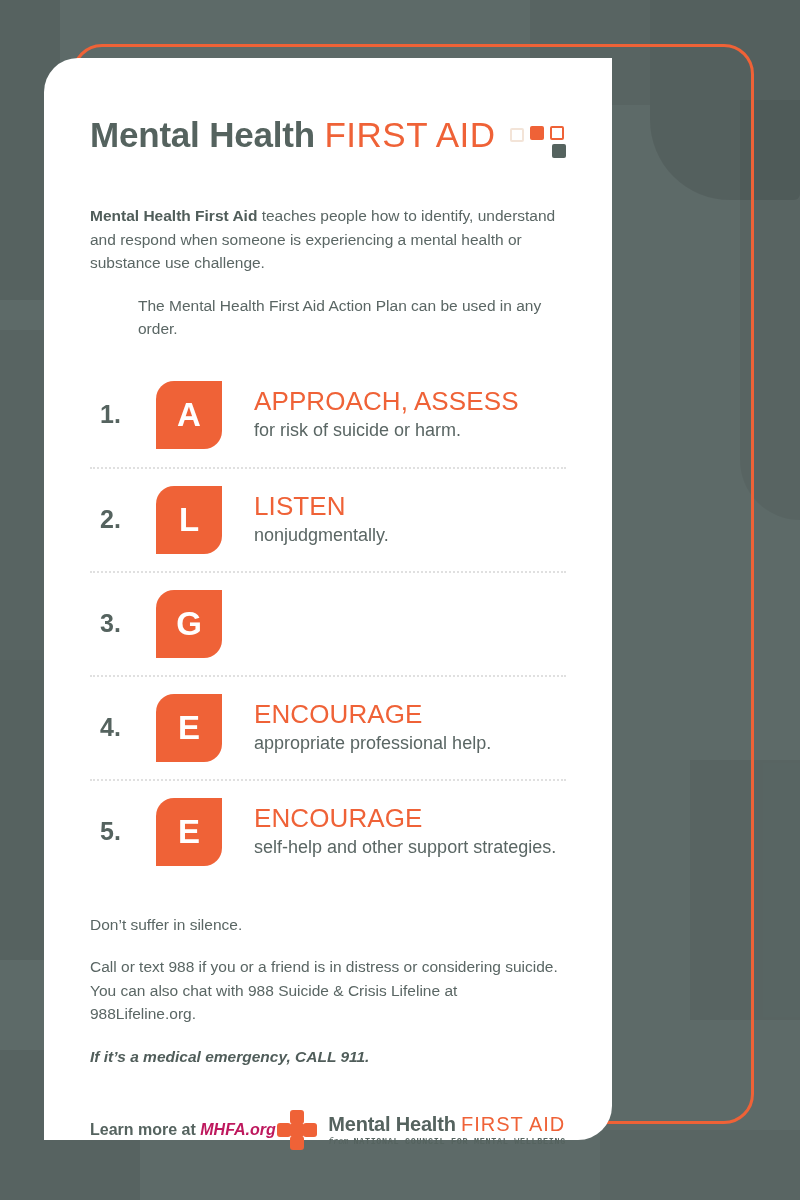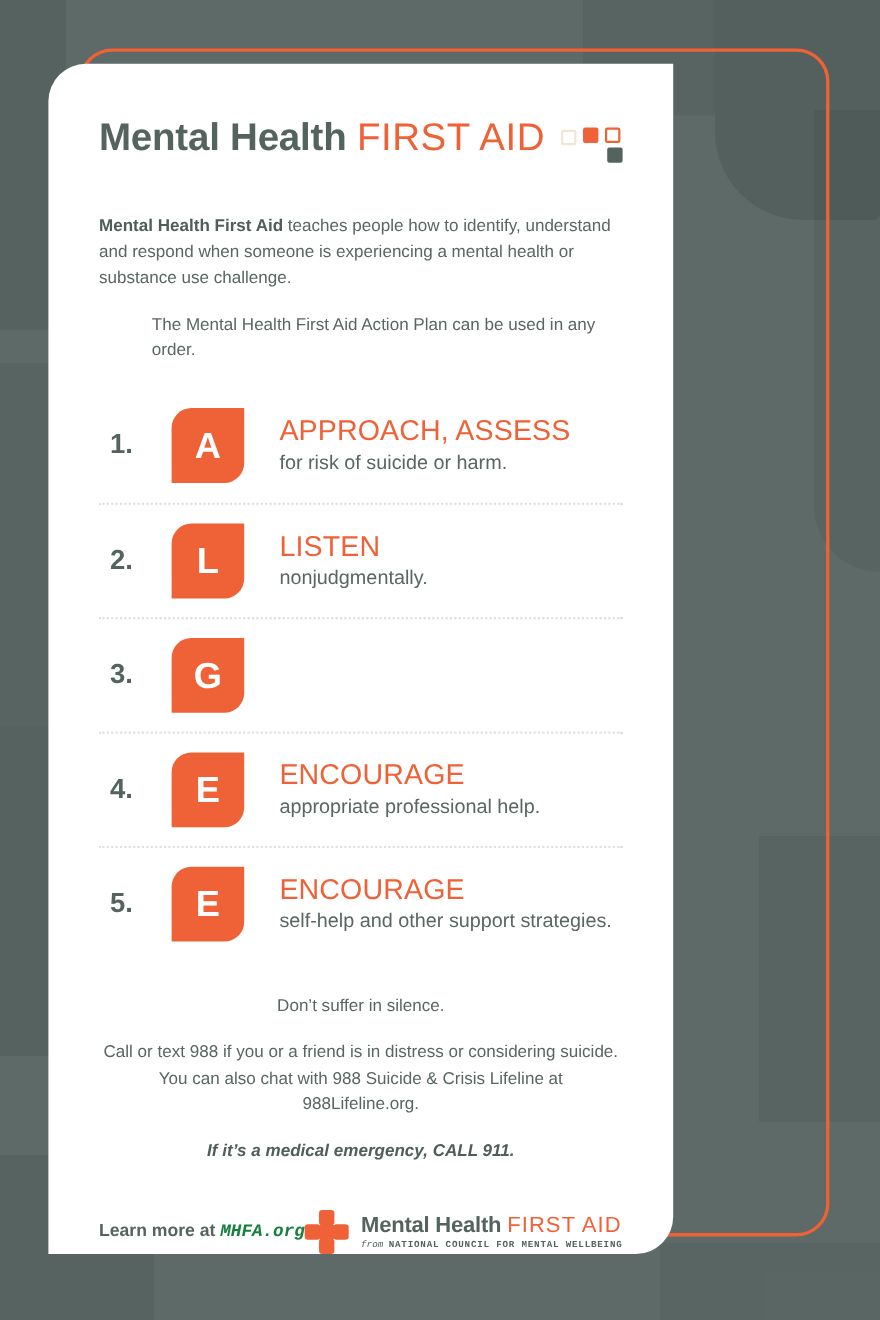--- a/index.html
+++ b/index.html
@@ -43,21 +43,21 @@
   }
 
   
   .card {
     position: absolute;
     left: 44px; top: 58px;
     width: 568px; height: 1082px;
     background: #ffffff;
     border-radius: 34px 0 34px 0;
     z-index: 3;
-    padding: 6px 46px;
+    padding: 16px 46px;
   }
 
   
   .header {
     display: flex;
     align-items: flex-start;
     justify-content: space-between;
     padding-top: 42px;
   }
   .title {
@@ -132,21 +132,21 @@
     line-height: 1.15;
   }
   .step-sub {
     font-size: 18px;
     color: #5a6664;
     line-height: 1.3;
     margin-top: 3px;
   }
 
   
-  .footer-text { margin-top: 30px; text-align: center; }
+  .footer-text { margin-top: 30px; }
   .footer-text p {
     font-size: 15.5px;
     line-height: 1.52;
     color: #5a6664;
   }
   .footer-text p + p { margin-top: 19px; }
   .footer-text p.emergency {
     font-weight: 700;
     font-style: italic;
     color: #505d5a;
@@ -159,24 +159,23 @@
     justify-content: space-between;
     margin-top: 42px;
   }
   .learn-more {
     font-size: 16px;
     font-weight: 700;
     color: #55635f;
     white-space: nowrap;
   }
   .learn-more .url {
-    color: #15803d;
+    color: #be185d;
     font-style: italic;
     font-weight: 700;
-    font-family: Liberation Mono, monospace;
   }
 
   .logo { display: flex; align-items: center; gap: 11px; }
   .logo-cross { position: relative; width: 40px; height: 40px; flex: none; }
   .logo-cross span {
     position: absolute; width: 14px; height: 14px;
     background: #ef6237; border-radius: 3px;
   }
   .lc-top    { left: 13px; top: 0; }
   .lc-left   { left: 0;   top: 13px; }

